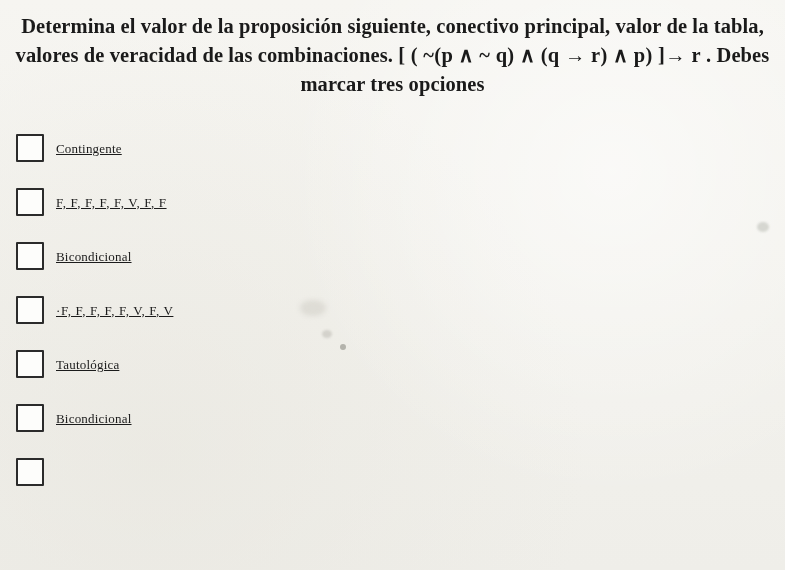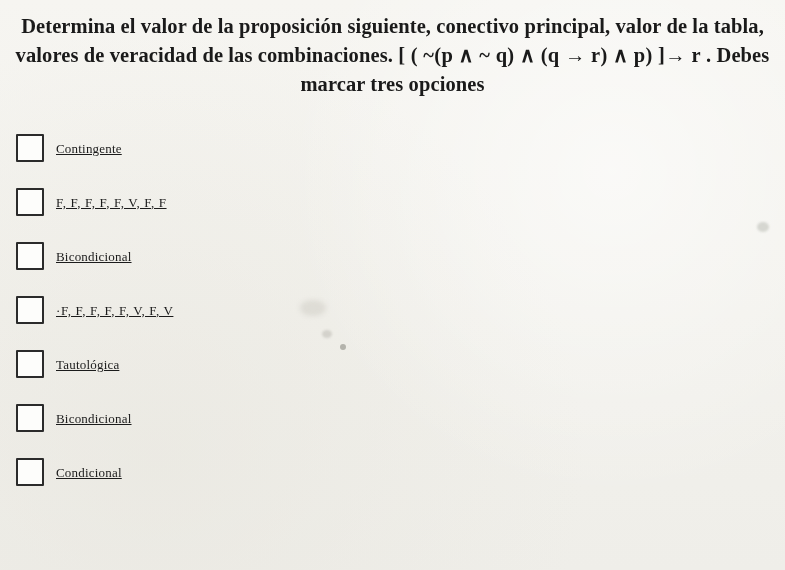--- a/index.html
+++ b/index.html
@@ -137,21 +137,20 @@
       <span class="option-label">Tautológica</span>
     </div>
 
     <div class="option">
       <span class="checkbox"></span>
       <span class="option-label">Bicondicional</span>
     </div>
 
     <div class="option">
       <span class="checkbox"></span>
-      <span class="option-label">Condicional</span>
     </div>
 
 
   </div>
 
   <span class="smudge smudge-a"></span>
   <span class="smudge smudge-b"></span>
   <span class="smudge smudge-c"></span>
   <span class="smudge smudge-d"></span>
 

